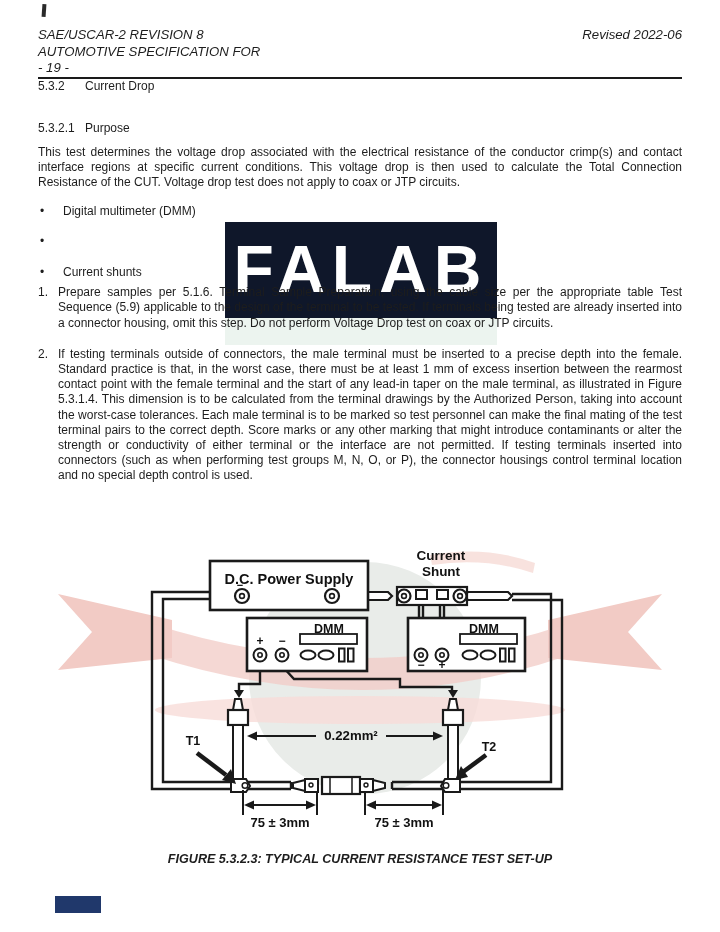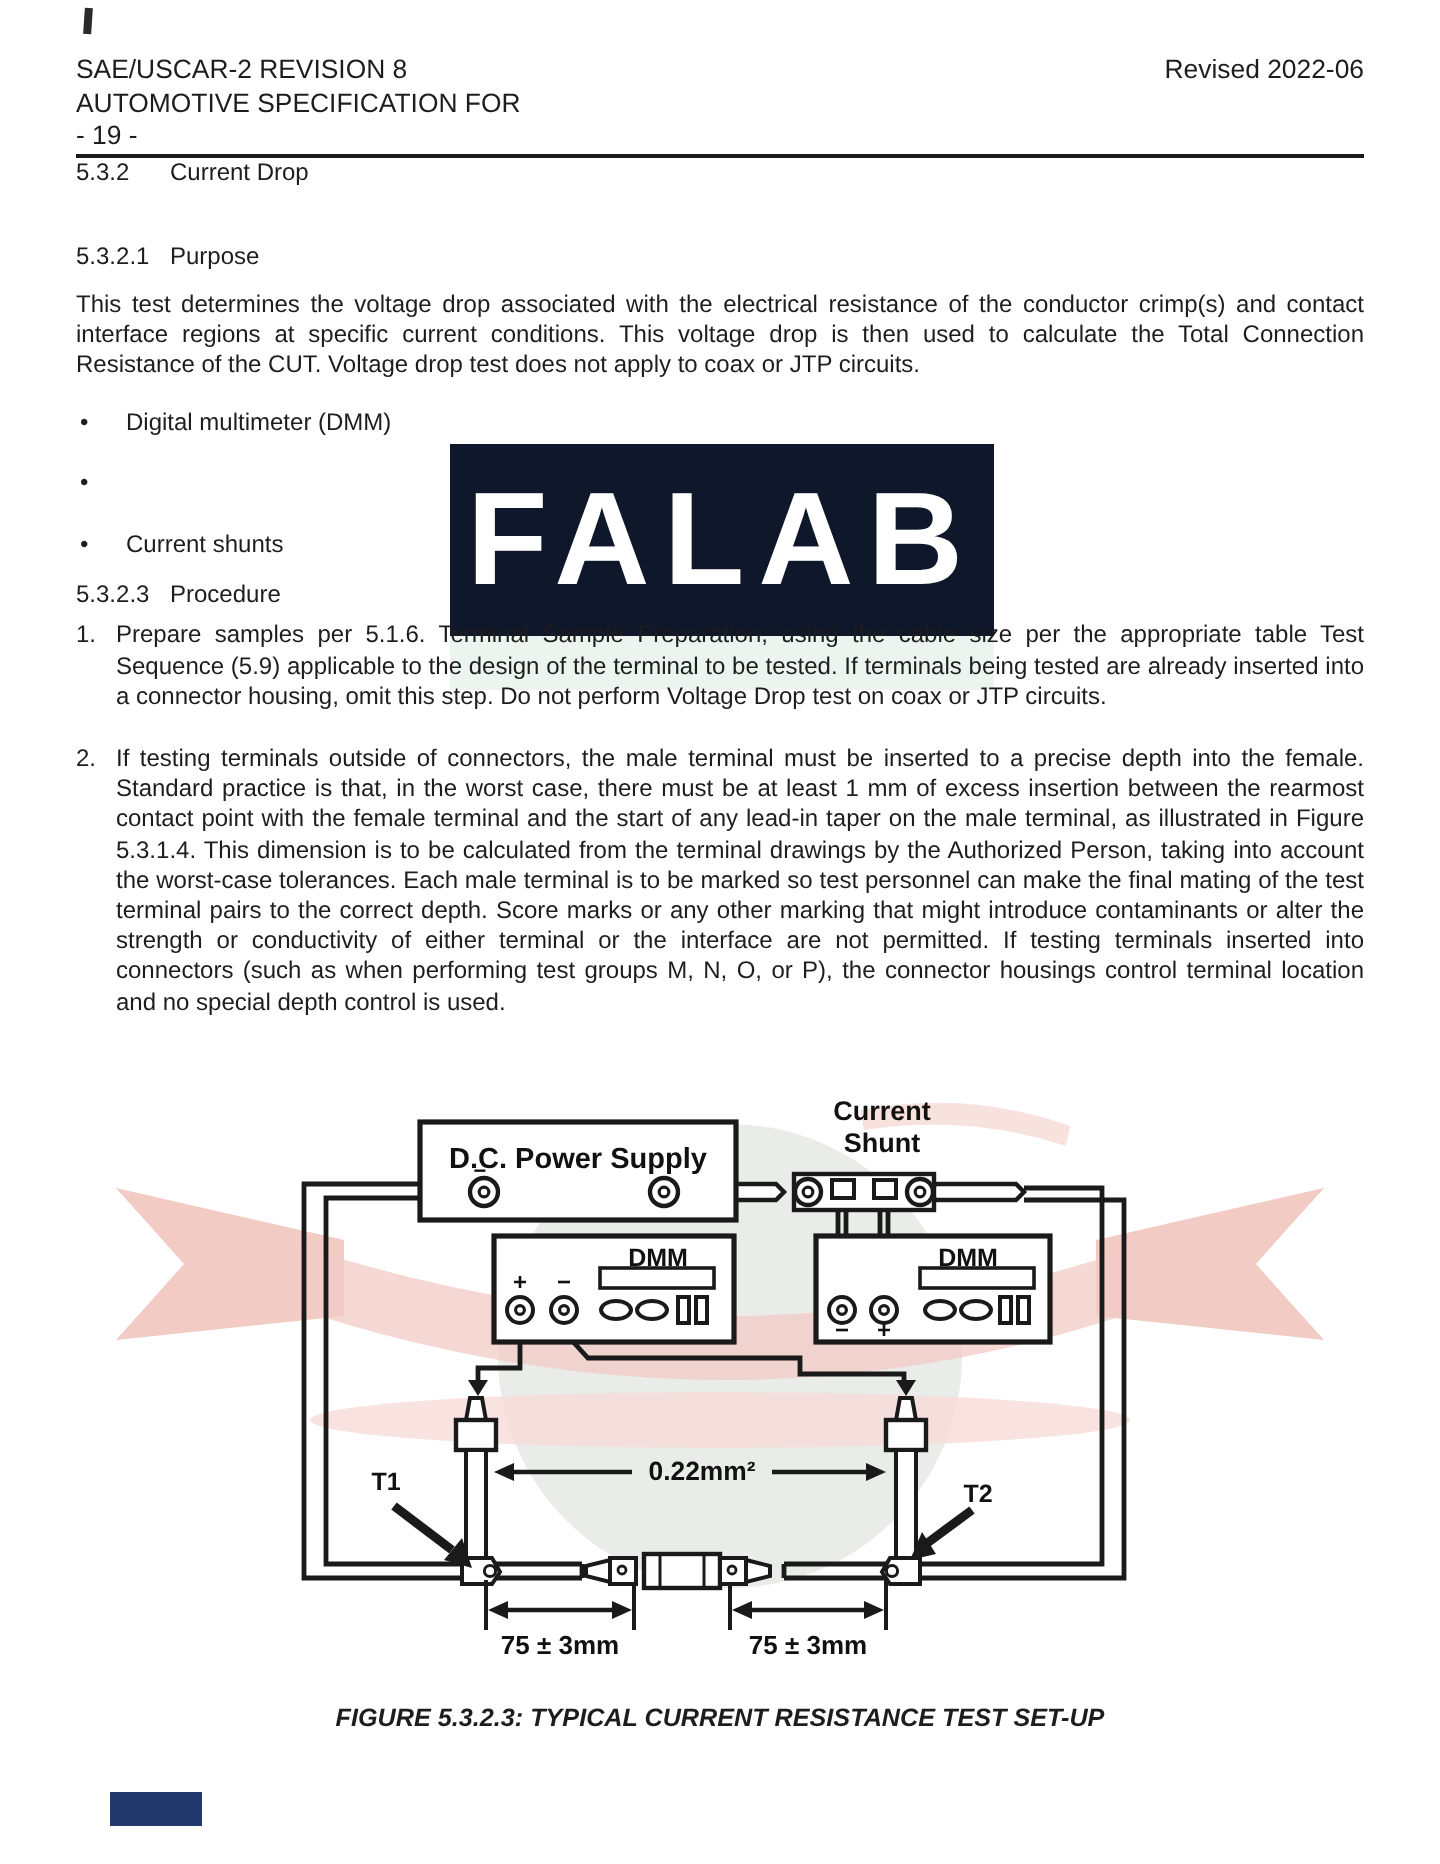--- a/index.html
+++ b/index.html
@@ -12,21 +12,21 @@
   
   .wm-band{position:absolute;left:225px;top:222px;width:272px;height:96px;
     background:#0f172a;z-index:0;display:flex;align-items:center;justify-content:center;overflow:hidden;}
   .wm-brand{font-weight:bold;font-size:66px;letter-spacing:7px;color:#ffffff;}
   .wm-teal{position:absolute;left:225px;top:318px;width:272px;height:27px;background:#ecf4ef;z-index:0;}
   .scan-artifact{position:absolute;left:42px;top:4px;width:4px;height:13px;background:#2a2a2a;transform:rotate(4deg);z-index:2;}
   .stamp-box{position:absolute;left:55px;top:896px;width:46px;height:17px;background:#20386b;z-index:2;}
   
   .content{position:relative;z-index:1;padding:0 38px;}
   .hdr{margin-top:27px;font-size:13.2px;line-height:16.5px;border-bottom:2px solid #1a1a1a;}
-  .hdr-row{display:flex;justify-content:space-between;}
+  .hdr-row{display:flex;justify-content:space-between;font-style:italic;}
   .sec{display:flex;}
   .sec .num{width:47px;flex:none;}
   .sec-532{}
   .sec-5321{margin-top:27px;}
   .sec-5322{margin-top:11px;}
   .sec-5323{margin-top:10px;}
   .para{margin-top:9px;text-align:justify;}
   .bullet-row{display:flex;margin-top:15.5px;}
   .bullet-row.first{margin-top:13px;}
   .bullet-row .marker{width:23px;flex:none;padding-left:2px;}
@@ -83,24 +83,20 @@
     <span>Digital multimeter (DMM)</span>
   </div>
   <div class="bullet-row">
     <span class="marker">•</span>
   </div>
   <div class="bullet-row">
     <span class="marker">•</span>
     <span>Current shunts</span>
   </div>
 
-  <div class="sec sec-5323">
-    <span class="num">5.3.2.3</span>
-    <span>Procedure</span>
-  </div>
 
   <div class="step first">
     <span class="num">1.</span>
     <span class="txt">Prepare samples per 5.1.6. Terminal Sample Preparation, using the cable size per the appropriate table Test Sequence (5.9) applicable to the design of the terminal to be tested. If terminals being tested are already inserted into a connector housing, omit this step. Do not perform Voltage Drop test on coax or JTP circuits.</span>
   </div>
   <div class="step">
     <span class="num">2.</span>
     <span class="txt">If testing terminals outside of connectors, the male terminal must be inserted to a precise depth into the female. Standard practice is that, in the worst case, there must be at least 1 mm of excess insertion between the rearmost contact point with the female terminal and the start of any lead-in taper on the male terminal, as illustrated in Figure 5.3.1.4. This dimension is to be calculated from the terminal drawings by the Authorized Person, taking into account the worst-case tolerances. Each male terminal is to be marked so test personnel can make the final mating of the test terminal pairs to the correct depth. Score marks or any other marking that might introduce contaminants or alter the strength or conductivity of either terminal or the interface are not permitted. If testing terminals inserted into connectors (such as when performing test groups M, N, O, or P), the connector housings control terminal location and no special depth control is used.</span>
   </div>
 

